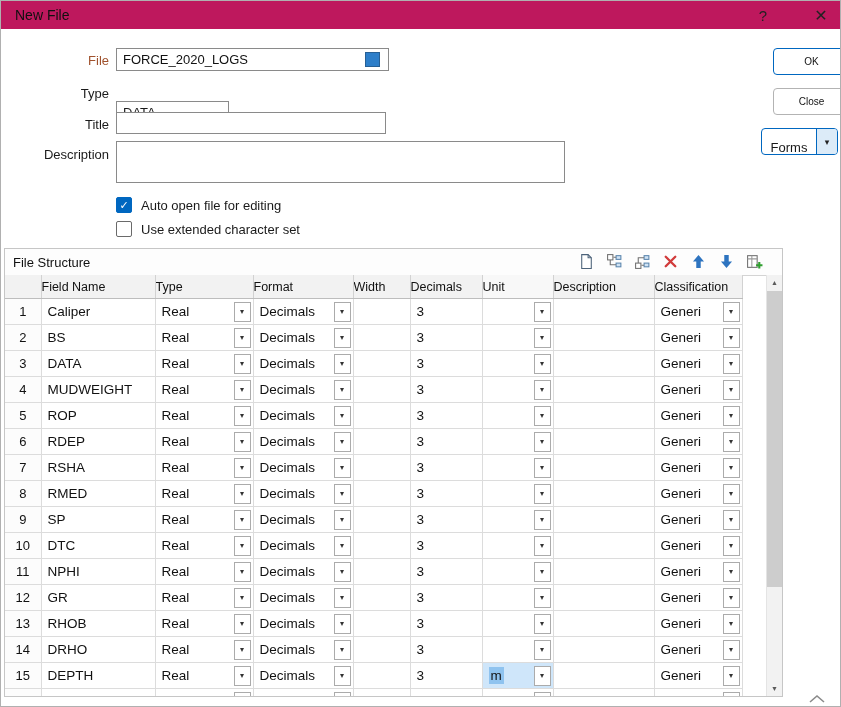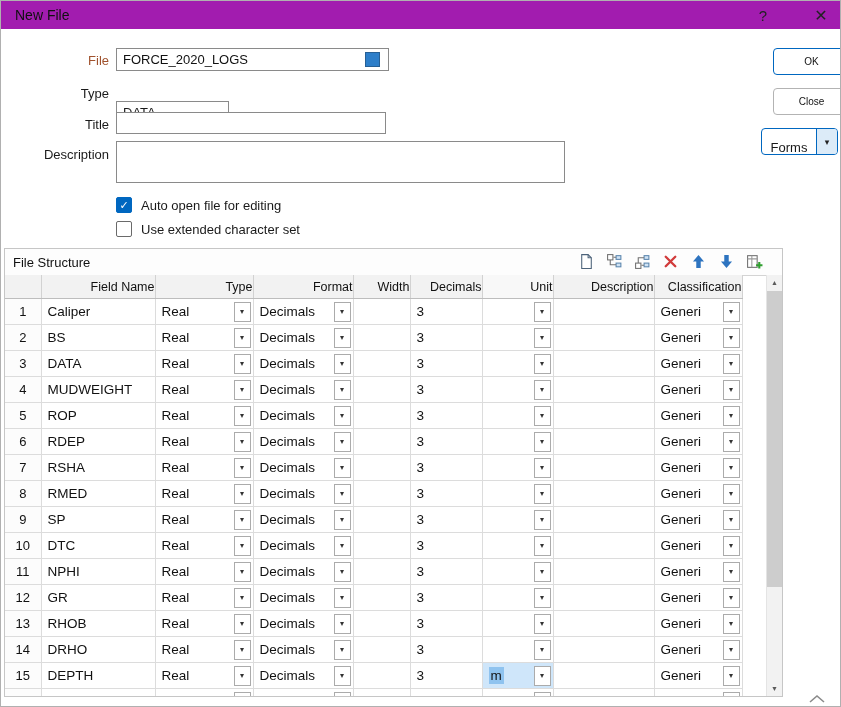--- a/index.html
+++ b/index.html
@@ -3,21 +3,21 @@
 <meta charset="utf-8">
 <style>
   html,body{margin:0;padding:0;}
   body{
     width:841px;height:707px;position:relative;overflow:hidden;
     background:#ffffff;border:1px solid #b0b0b0;box-sizing:border-box;
     font-family:"Liberation Sans","DejaVu Sans",sans-serif;color:#1a1a1a;
     -webkit-font-smoothing:antialiased;
   }
   
-  .titlebar{position:absolute;left:0;top:0;width:100%;height:28px;background:#a21caf;display:flex;align-items:center;}
+  .titlebar{position:absolute;left:0;top:0;width:100%;height:28px;background:#be185d;display:flex;align-items:center;}
   .title-text{margin-left:14px;font-size:14px;color:#101010;}
   .tb-btn{position:absolute;top:0;height:28px;width:30px;display:flex;align-items:center;justify-content:center;color:#222;cursor:default;}
   .tb-help{right:62px;font-size:15px;}
   .tb-close{right:4px;font-size:16px;}
   
   .flabel{position:absolute;left:4px;width:104px;text-align:right;font-size:13px;color:#1a1a1a;}
   .flabel.required{color:#a0522d;text-align:right;}
   .tinput{position:absolute;border:1px solid #8a8a8a;background:#fff;font-size:13px;padding:0 6px;
     box-sizing:border-box;font-family:inherit;color:#111;outline:none;}
   .blue-square{position:absolute;left:364px;top:51px;width:15px;height:15px;background:#2d7ec9;border:1px solid #275f94;box-sizing:border-box;}
@@ -37,21 +37,21 @@
   .split-arrow{width:20px;border-left:1px solid #0067c0;background:#dcebf8;display:flex;align-items:center;justify-content:center;font-size:9px;color:#222;}
   
   #panel{position:absolute;left:3px;top:247px;width:779px;height:449px;border:1px solid #c6c6c6;box-sizing:border-box;background:#fff;overflow:hidden;}
   .caption{height:26px;border-bottom:1px solid #d4d4d4;display:flex;align-items:center;position:relative;background:#fdfdfd;}
   .caption-title{margin-left:8px;font-size:13px;color:#111;}
   .toolbar{position:absolute;right:17px;top:2px;display:flex;gap:7px;}
   .tbtn{width:21px;height:21px;border:none;background:transparent;display:flex;align-items:center;justify-content:center;padding:0;}
   
   table{position:absolute;left:0;top:26px;border-collapse:collapse;table-layout:fixed;width:737px;background:#fff;}
   th{height:23px;background:#f2f2f2;border-right:1px solid #d2d2d2;border-bottom:1px solid #bdbdbd;
-     font-size:12.5px;font-weight:400;overflow:hidden;white-space:nowrap;padding:0;text-align:right;color:#111;}
+     font-size:12.5px;font-weight:400;overflow:hidden;white-space:nowrap;padding:0;text-align:left;color:#111;}
   th.th-unit{background:#f8f8f8;}
   td{height:25px;border-right:1px solid #dcdcdc;border-bottom:1px solid #dcdcdc;font-size:13.5px;padding:0;
      overflow:hidden;white-space:nowrap;vertical-align:middle;color:#111;}
   td.c-num{text-align:center;font-size:13px;background:#fcfcfc;}
   .cellwrap{display:flex;align-items:center;justify-content:space-between;height:100%;padding:0 2px 0 6px;box-sizing:border-box;}
   .cell-text{overflow:hidden;white-space:nowrap;}
   .cls-text{max-width:40px;}
   .cellbtn{width:17px;height:20px;border:1px solid #ababab;background:#fff;font-size:8px;color:#333;
     display:flex;align-items:center;justify-content:center;flex:none;margin-left:2px;box-sizing:border-box;}
   td.selected{background:#cfe6fa;}

